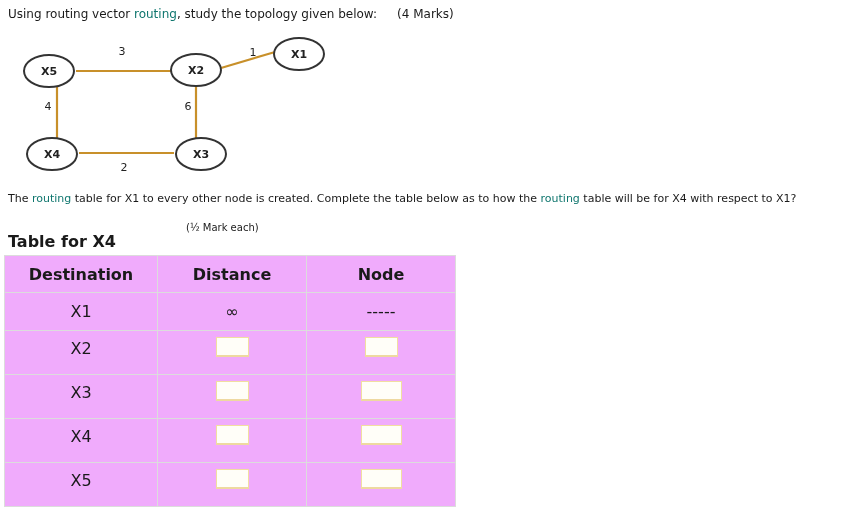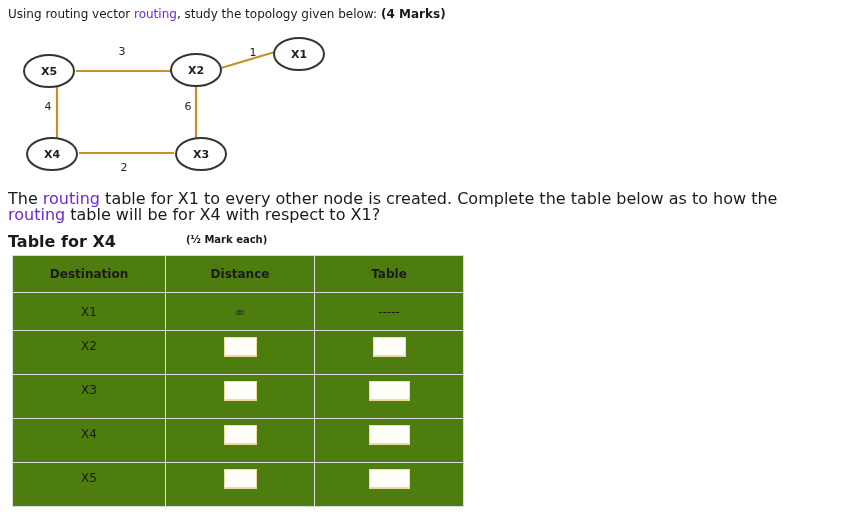--- a/index.html
+++ b/index.html
@@ -4,39 +4,39 @@
   <style>
     html, body { margin: 0; padding: 0; background: #ffffff; }
     body {
       width: 843px; height: 527px; position: relative; overflow: hidden;
       font-family: "DejaVu Sans", sans-serif; color: #1a1a1a;
     }
     .intro {
       position: absolute; left: 8px; top: 6px;
       font-size: 12px; line-height: 16px; white-space: nowrap;
     }
-    .intro .marks { font-weight: bold; margin-left: 4px; }
-    .link { color: #6d28d9; }
+    .intro .marks { font-weight: normal; margin-left: 20px; }
+    .link { color: #0f766e; }
     .topology { position: absolute; left: 0; top: 30px; }
     .question {
       position: absolute; left: 8px; top: 191px; width: 828px;
-      font-size: 16px; line-height: 16px;
+      font-size: 11px; line-height: 16px;
     }
     .table-title {
       position: absolute; left: 8px; top: 232px;
       font-size: 16px; font-weight: bold;
     }
     .mark-note {
-      position: absolute; left: 186px; top: 234px;
-      font-size: 10px; font-weight: bold;
+      position: absolute; left: 186px; top: 222px;
+      font-size: 10px; font-weight: normal;
     }
     table.routing {
-      position: absolute; left: 12px; top: 255px;
-      border-collapse: collapse; background: #4d7c0f;
-      font-size: 12px;
+      position: absolute; left: 4px; top: 255px;
+      border-collapse: collapse; background: #f0abfc;
+      font-size: 16px;
     }
     table.routing th, table.routing td {
       border: 1px solid #dcdcdc; text-align: center; vertical-align: top;
     }
     table.routing th { height: 34px; vertical-align: middle; font-weight: bold; }
     table.routing col.c1 { width: 153px; }
     table.routing col.c2 { width: 149px; }
     table.routing col.c3 { width: 149px; }
     table.routing tr.r1 td { height: 35px; vertical-align: middle; }
     table.routing tr.rx td { height: 44px; padding-top: 6px; box-sizing: border-box; }
@@ -96,21 +96,21 @@
 <table class="routing">
   <colgroup>
       <col class="c1">
       <col class="c2">
       <col class="c3">
     </colgroup>
   <thead>
     <tr>
       <th>Destination</th>
       <th>Distance</th>
-      <th>Table</th>
+      <th>Node</th>
     </tr>
   </thead>
   <tbody>
     <tr class="r1">
       <td>X1</td>
       <td>∞</td>
       <td>-----</td>
     </tr>
     <tr class="rx">
       <td class="dest">X2</td>

